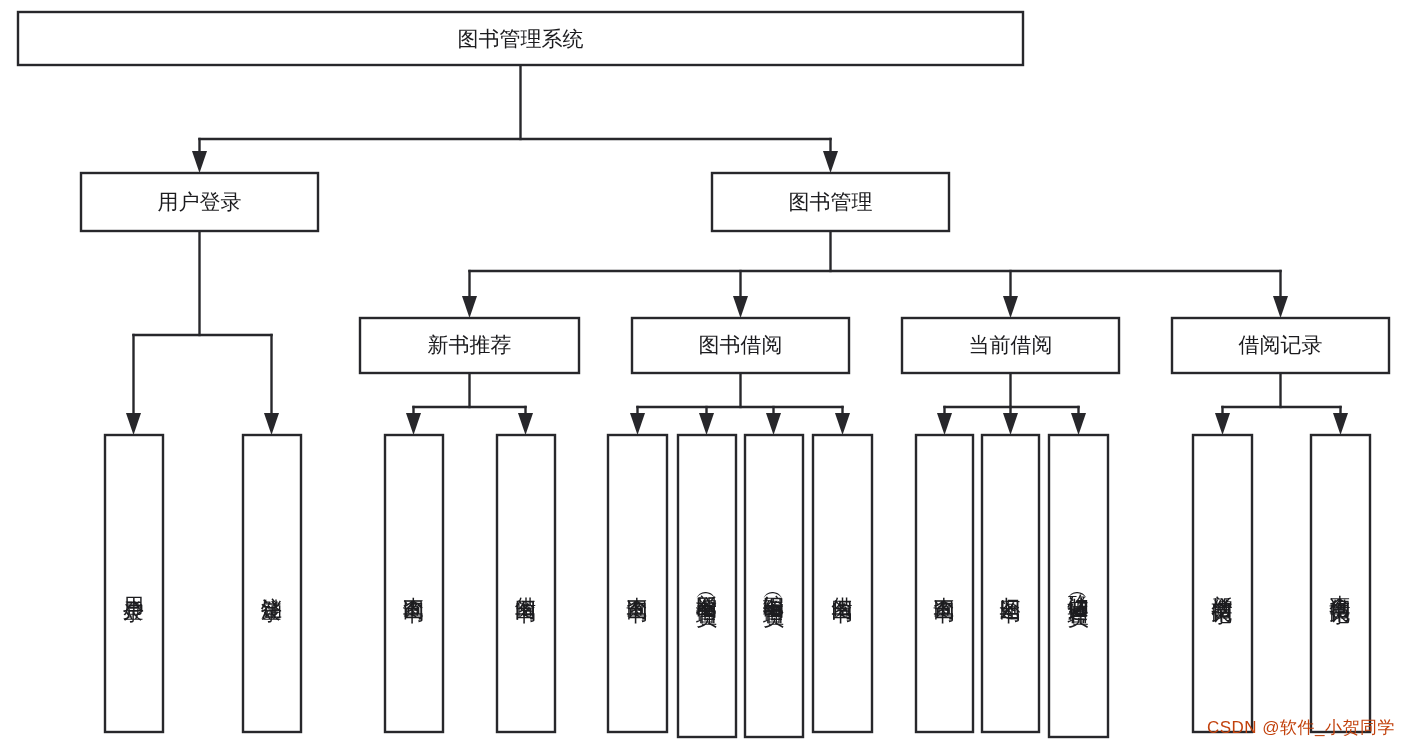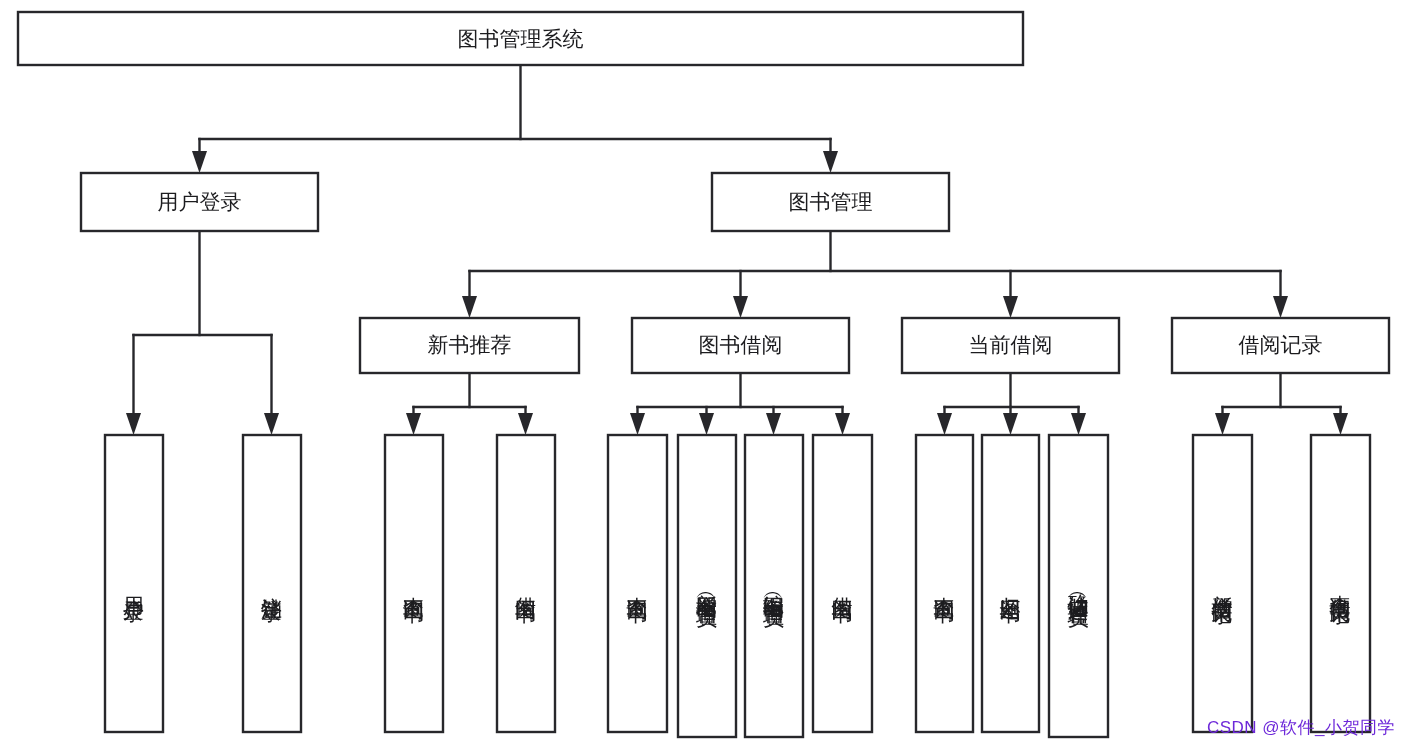--- a/index.html
+++ b/index.html
@@ -66,21 +66,21 @@
     text-align: center;
     pointer-events: none;
     user-select: none;
   }
   .watermark {
     position: absolute;
     right: 10px;
     bottom: 8px;
     font-family: "Liberation Sans", "DejaVu Sans", sans-serif;
     font-size: 17px;
-    color: #6d28d9;
+    color: #c2410c;
     letter-spacing: 0.5px;
     white-space: nowrap;
   }
 </style>
 </head>
 <body>
 
 <div id="diagram-root">
 
   <svg class="diagram" viewBox="0 0 1405 747" xmlns="http://www.w3.org/2000/svg">

